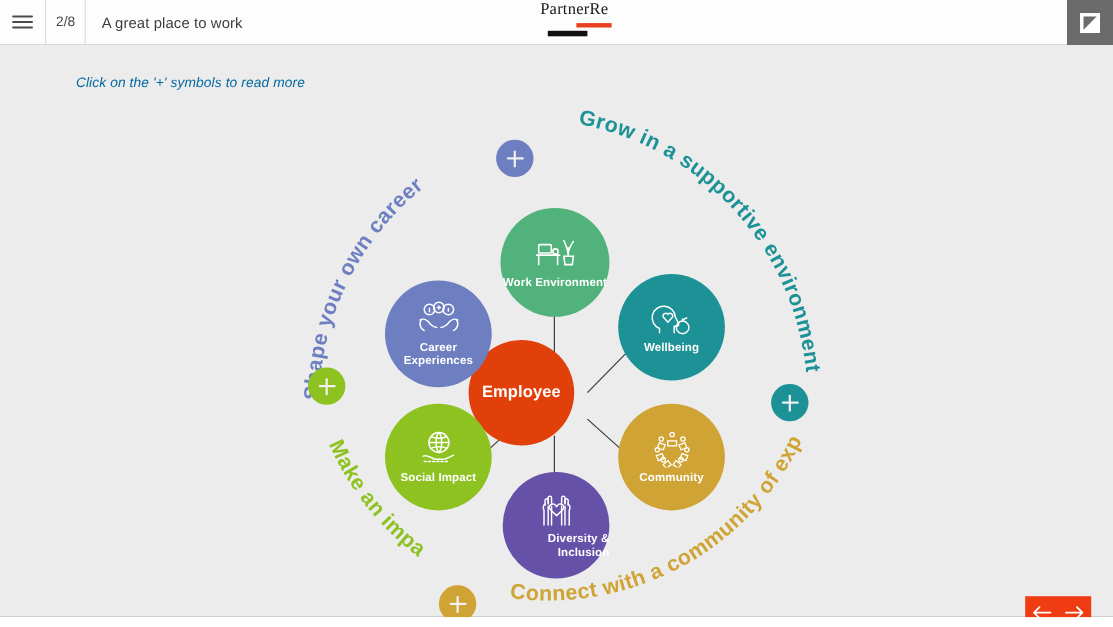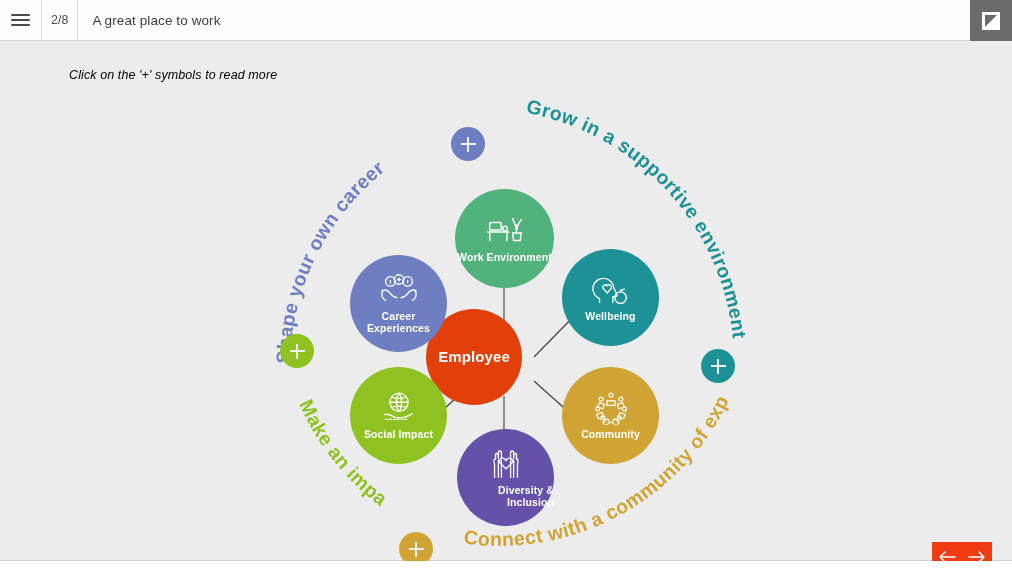--- a/index.html
+++ b/index.html
@@ -82,21 +82,21 @@
     background: #ececec;
     border-bottom: 1px solid #cfcfcf;
   }
   .footer-strip {
     position: absolute; left: 0; top: 561px;
     width: 1012px; height: 9px; background: #ffffff;
   }
 
   .hint {
     position: absolute; left: 69px; top: 27px;
-    font-size: 12.5px; font-style: italic; color: #000000;
+    font-size: 12.5px; font-style: italic; color: #0369a1;
     letter-spacing: .1px;
   }
 
   
   .diagram {
     position: absolute; left: 232px; top: 5px;
     width: 550px; height: 510px;
   }
   .arcsvg { position: absolute; left: 0; top: 0; }
 
@@ -172,20 +172,27 @@
   </div>
 
   <div class="vdiv"></div>
 
   <div class="page-counter">2/8</div>
 
   <div class="vdiv"></div>
 
   <div class="doc-title">A great place to work</div>
 
+  <div class="brand-logo">
+    <div class="brand-name">PartnerRe</div>
+    <div class="brand-bars">
+      <div class="bar-red"></div>
+      <div class="bar-black"></div>
+    </div>
+  </div>
 
   <div class="fullscreen-btn">
     <span class="fs-glyph"></span>
   </div>
 </div>
 
 <div class="canvas">
 
   <div class="hint">Click on the '+' symbols to read more</div>
 

